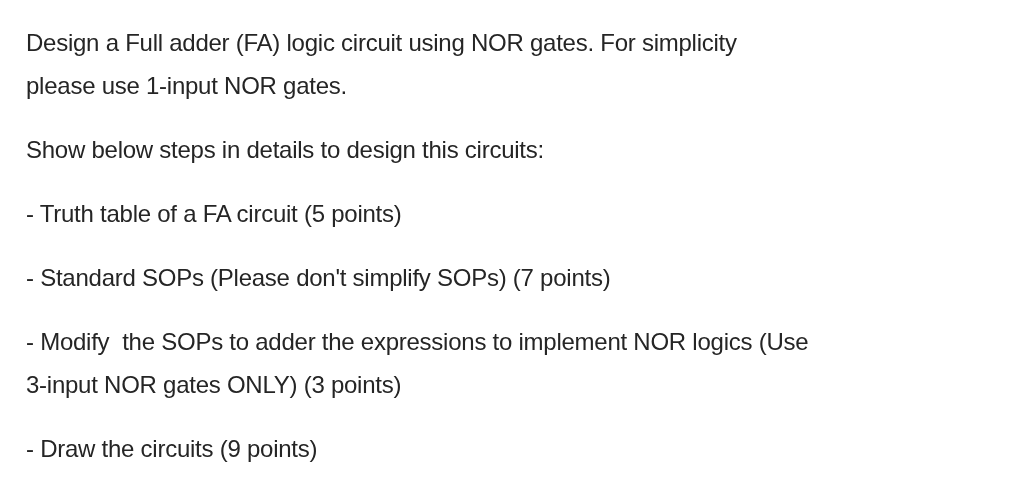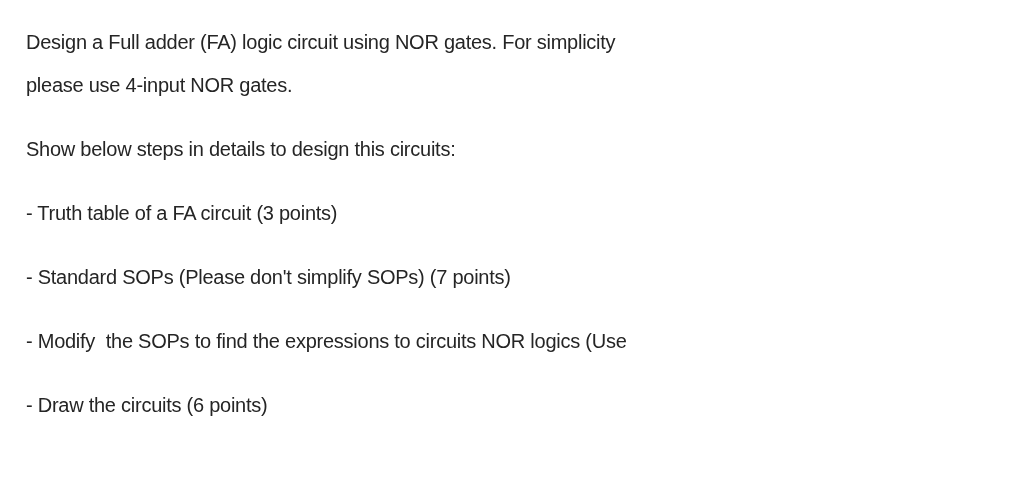--- a/index.html
+++ b/index.html
@@ -9,55 +9,56 @@
   }
   body {
     width: 1024px;
     height: 498px;
     overflow: hidden;
     font-family: "Liberation Sans", sans-serif;
     color: #252525;
   }
   .doc {
     padding: 21px 26px 0 26px;
-    font-size: 20px;
+    font-size: 24px;
     line-height: 43px;
     letter-spacing: -0.25px;
   }
   .para {
     margin: 0 0 21px 0;
   }
   .line {
     display: block;
     white-space: pre-wrap;
   }
 </style>
 </head>
 <body>
 
 <div class="doc">
 
   <div class="para">
     <span class="line">Design a Full adder (FA) logic circuit using NOR gates. For simplicity</span>
-    <span class="line">please use 4-input NOR gates.</span>
+    <span class="line">please use 1-input NOR gates.</span>
   </div>
 
   <div class="para">
     <span class="line">Show below steps in details to design this circuits:</span>
   </div>
 
   <div class="para">
-    <span class="line">- Truth table of a FA circuit (3 points)</span>
+    <span class="line">- Truth table of a FA circuit (5 points)</span>
   </div>
 
   <div class="para">
     <span class="line">- Standard SOPs (Please don't simplify SOPs) (7 points)</span>
   </div>
 
   <div class="para">
-    <span class="line">- Modify  the SOPs to find the expressions to circuits NOR logics (Use</span>
+    <span class="line">- Modify  the SOPs to adder the expressions to implement NOR logics (Use</span>
+    <span class="line">3-input NOR gates ONLY) (3 points)</span>
   </div>
 
   <div class="para">
-    <span class="line">- Draw the circuits (6 points)</span>
+    <span class="line">- Draw the circuits (9 points)</span>
   </div>
 
 </div>
 
 </body></html>

